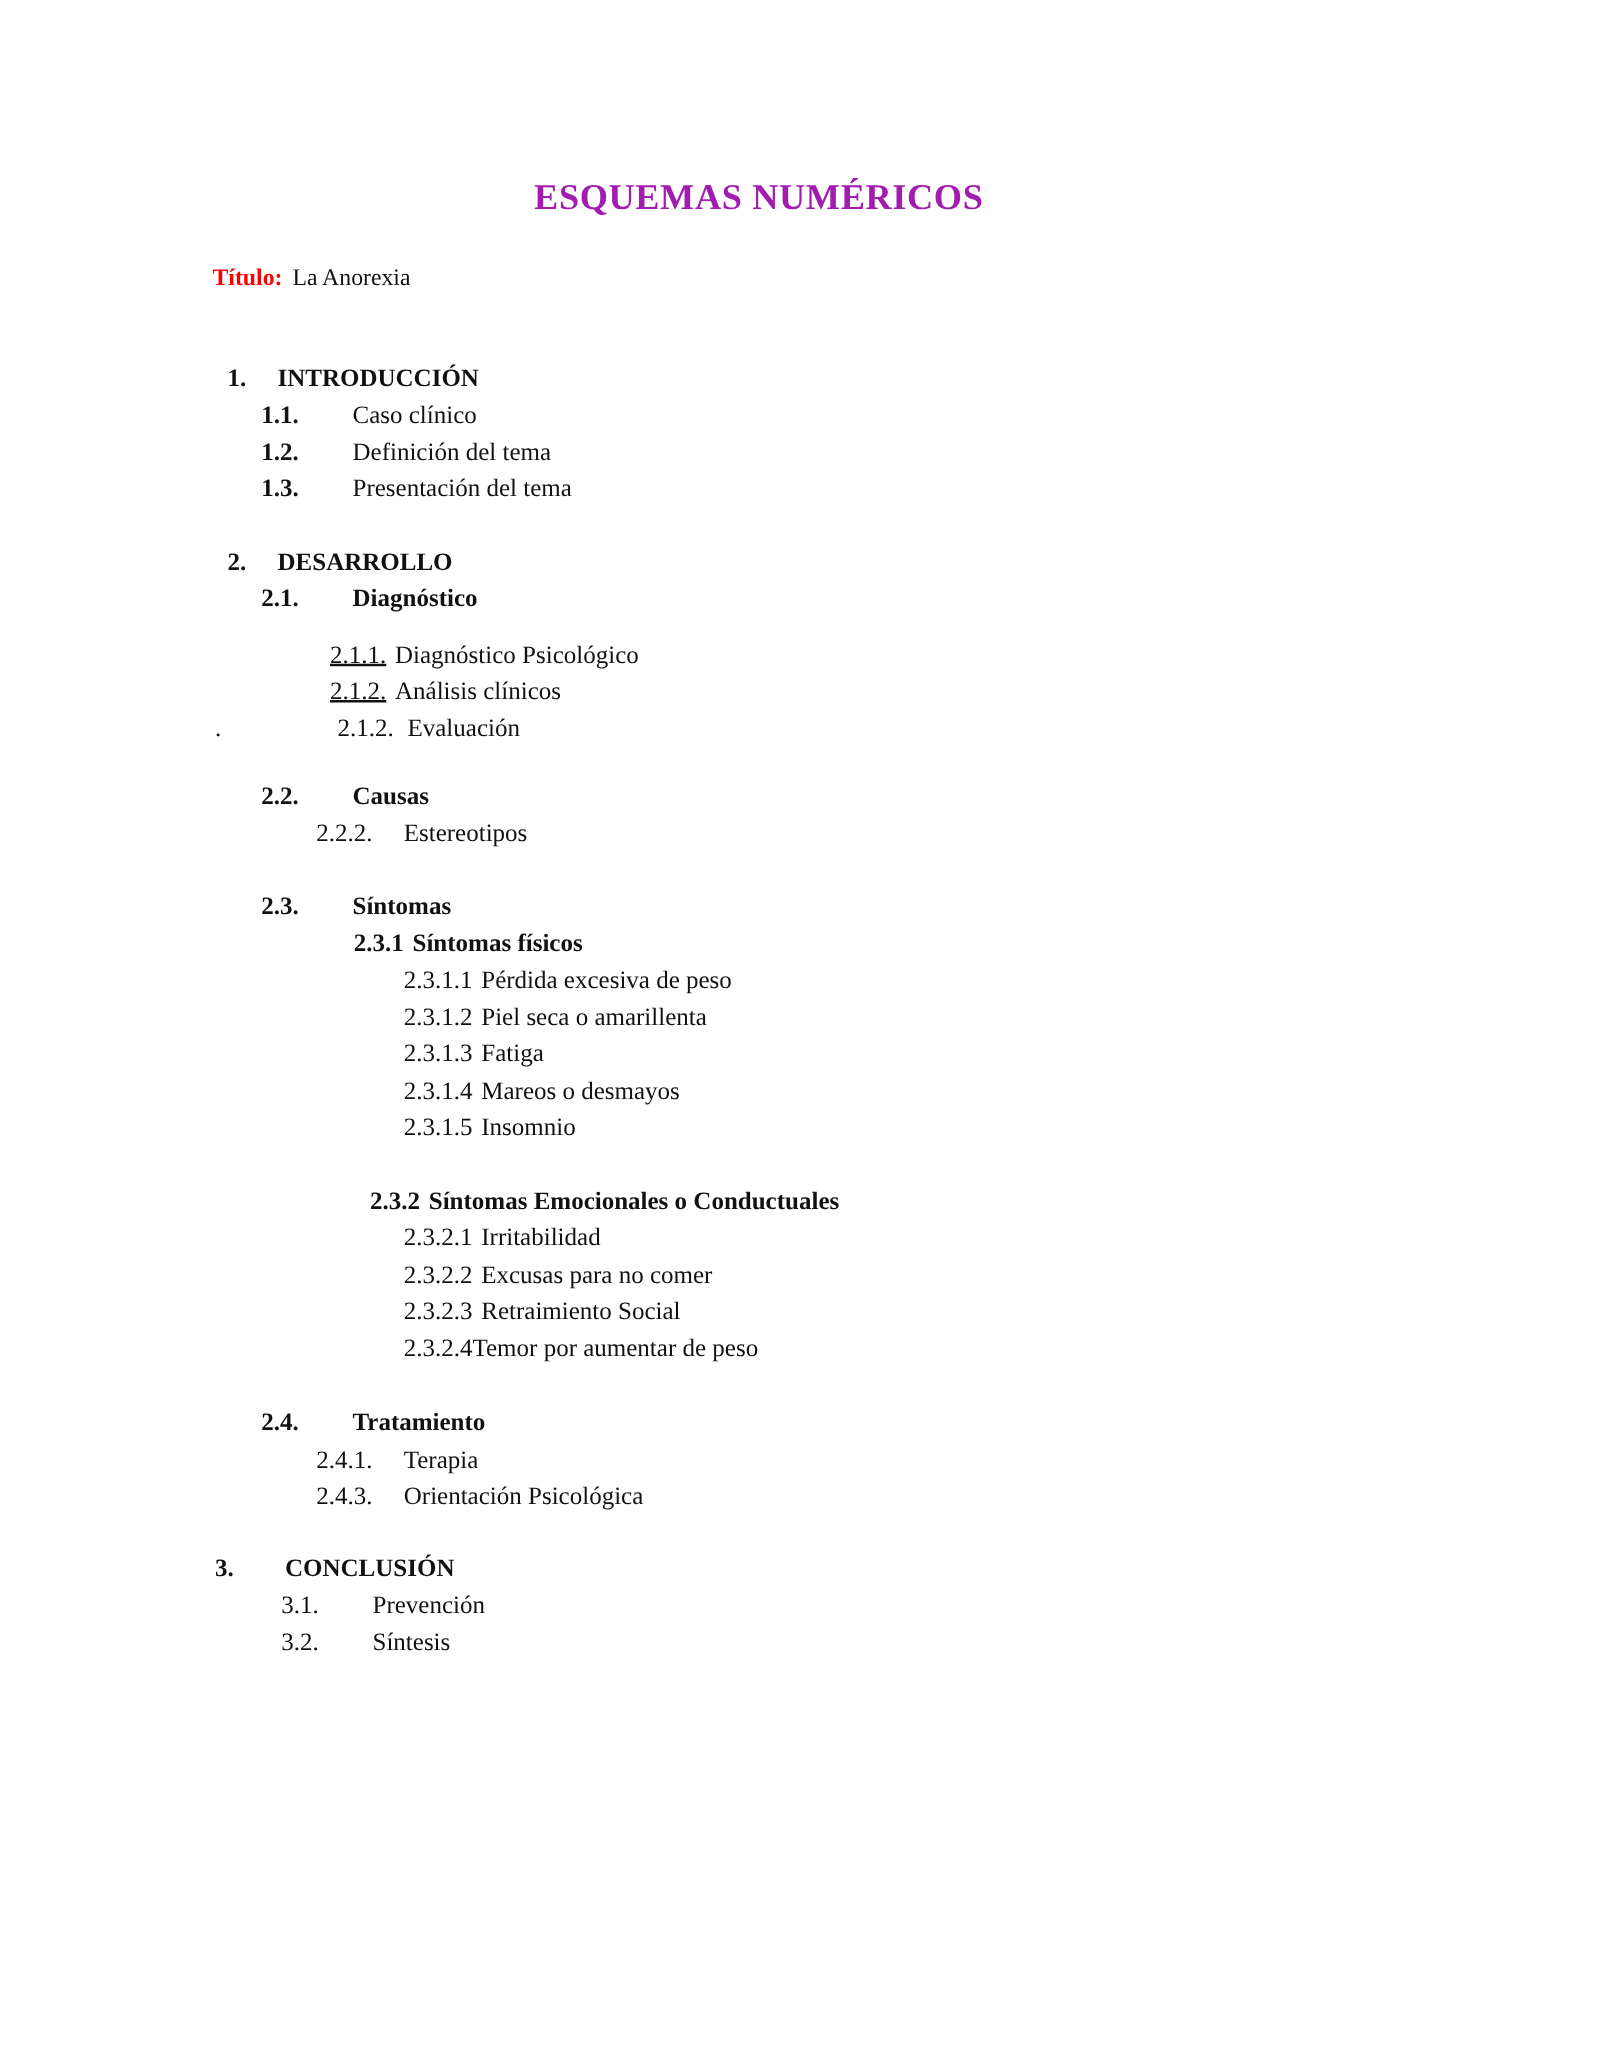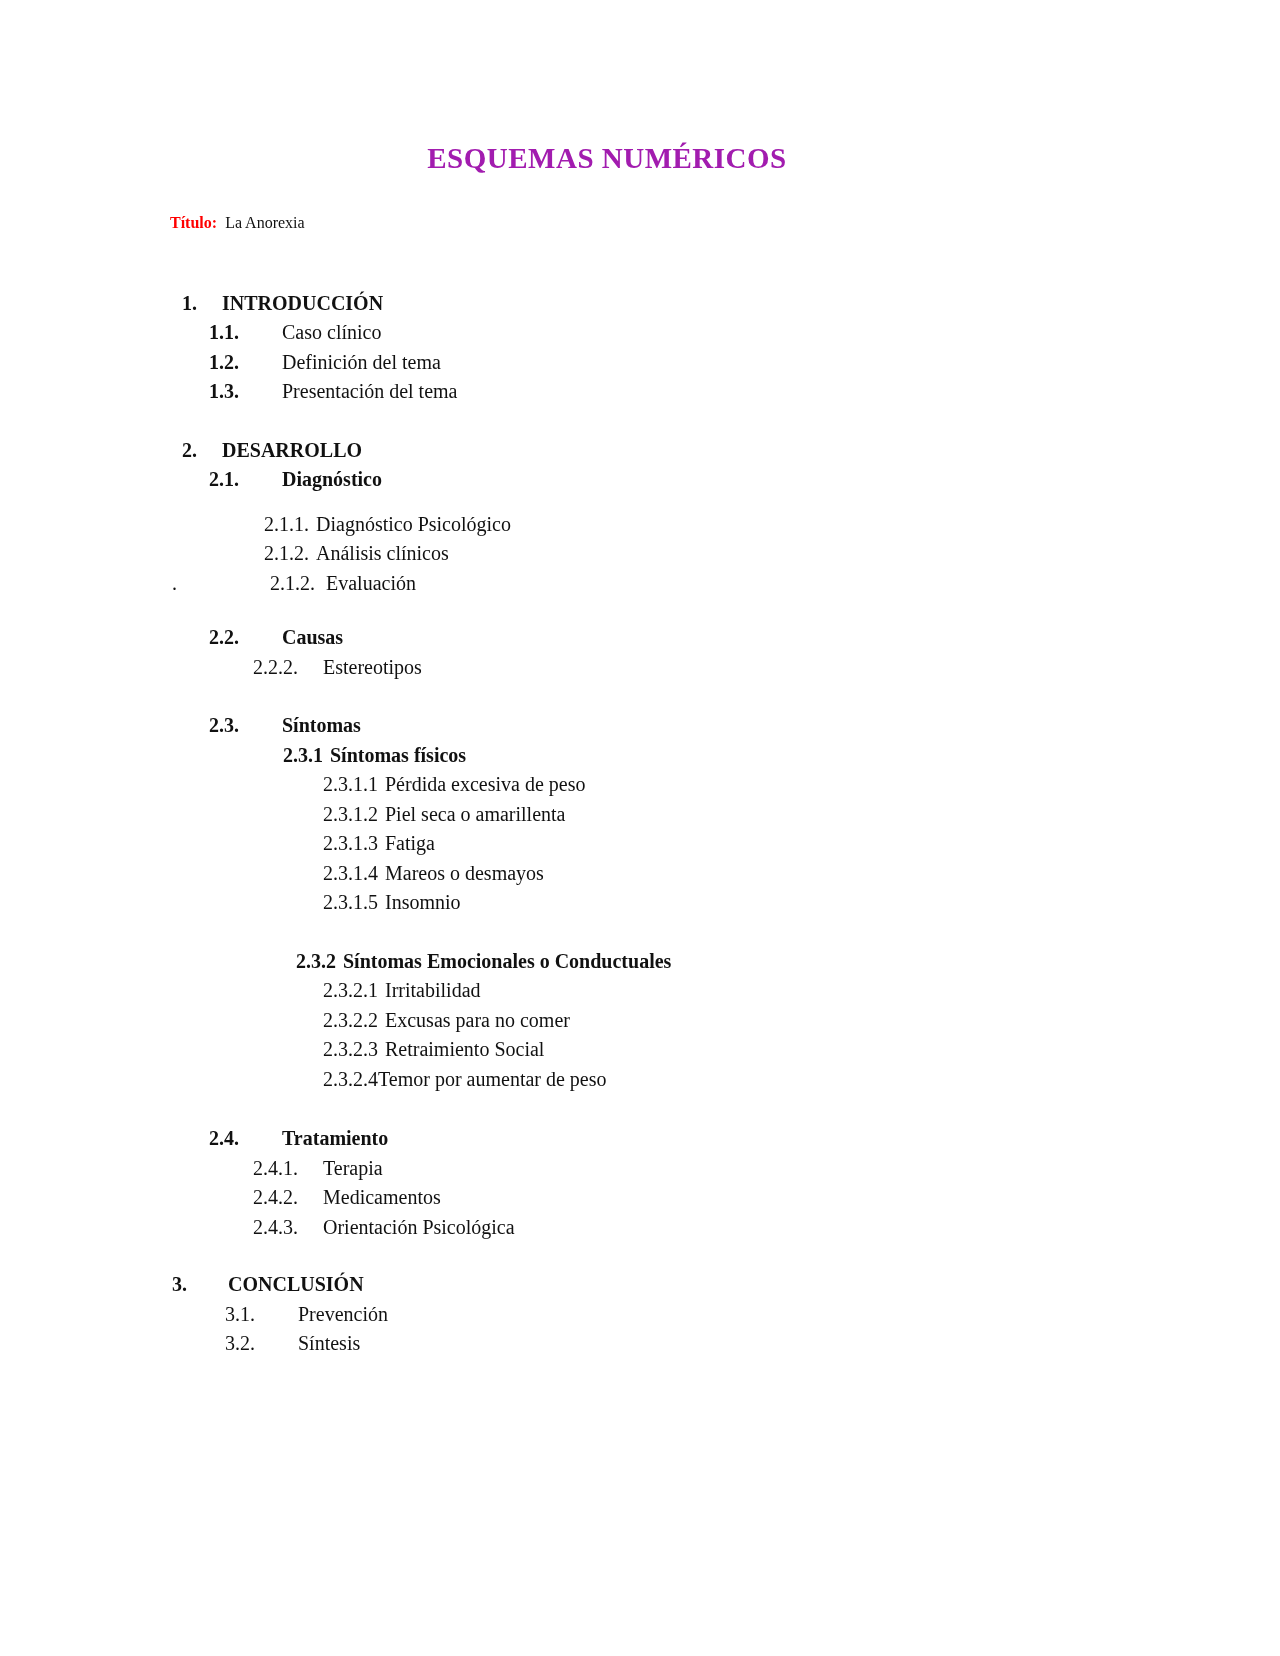--- a/index.html
+++ b/index.html
@@ -24,21 +24,21 @@
     margin: 143px 0 0 0;
     text-align: center;
     font-size: 29px;
     line-height: 1.1;
     font-weight: bold;
     color: #a21caf;
     letter-spacing: 0.5px;
   }
   .subtitle {
     margin: 33px 0 0 0;
-    font-size: 16px;
+    font-size: 19px;
     line-height: 29px;
   }
   .subtitle .label {
     color: #ff0000;
     font-weight: bold;
     margin-right: 8px;
   }
   #outline {
     margin-top: 52px;
     font-size: 20px;
@@ -48,21 +48,21 @@
     white-space: pre;
   }
   .num { display: inline-block; }
   .b { font-weight: bold; }
 
   
   .l1  { margin-left: 12px; }  .l1 .num  { width: 40px; }
   .l1w { margin-left: 2px;  }  .l1w .num { width: 56px; }
   .l2  { margin-left: 39px; }  .l2 .num  { width: 73px; }
   .l2r { margin-left: 55px; }  .l2r .num { width: 73px; }
-  .l3a { margin-left: 94px; }  .l3a .num { margin-right: 7px; }
+  .l3a { margin-left: 94px; }  .l3a .num { margin-right: 7px; text-decoration: underline; }
   .l3p { margin-left: 2px;  }  .l3p .num { margin-right: 11px; }
   .l3p .prefix { display: inline-block; width: 98px; }
   .l3b { margin-left: 83px; }  .l3b .num { width: 70px; }
   .l3h1{ margin-left: 113px; } .l3h1 .num{ margin-right: 7px; }
   .l3h2{ margin-left: 126px; } .l3h2 .num{ margin-right: 7px; }
   .l4  { margin-left: 153px; } .l4 .num  { margin-right: 7px; }
   .l4.nogap .num { margin-right: 0; }
 </style>
 </head>
 <body>
@@ -91,19 +91,18 @@
       <div class="row l4"><span class="num">2.3.1.3</span><span class="txt">Fatiga</span></div>
       <div class="row l4"><span class="num">2.3.1.4</span><span class="txt">Mareos o desmayos</span></div>
       <div class="row l4"><span class="num">2.3.1.5</span><span class="txt">Insomnio</span></div>
       <div class="row l3h2" style="margin-top: 29px;"><span class="num b">2.3.2</span><span class="txt b">Síntomas Emocionales o Conductuales</span></div>
       <div class="row l4"><span class="num">2.3.2.1</span><span class="txt">Irritabilidad</span></div>
       <div class="row l4"><span class="num">2.3.2.2</span><span class="txt">Excusas para no comer</span></div>
       <div class="row l4"><span class="num">2.3.2.3</span><span class="txt">Retraimiento Social</span></div>
       <div class="row l4 nogap"><span class="num">2.3.2.4</span><span class="txt">Temor por aumentar de peso</span></div>
       <div class="row l2" style="margin-top: 30px;"><span class="num b">2.4.</span><span class="txt b">Tratamiento</span></div>
       <div class="row l3b"><span class="num">2.4.1.</span><span class="txt">Terapia</span></div>
-      <div class="row l3b"><span class="num">2.4.2.</span><span class="txt">Medicamentos</span></div>
       <div class="row l3b"><span class="num">2.4.3.</span><span class="txt">Orientación Psicológica</span></div>
       <div class="row l1w" style="margin-top: 28px;"><span class="num b">3.</span><span class="txt b">CONCLUSIÓN</span></div>
       <div class="row l2r"><span class="num">3.1.</span><span class="txt">Prevención</span></div>
       <div class="row l2r"><span class="num">3.2.</span><span class="txt">Síntesis</span></div>
     </div>
 </div>
 
 </body></html>

